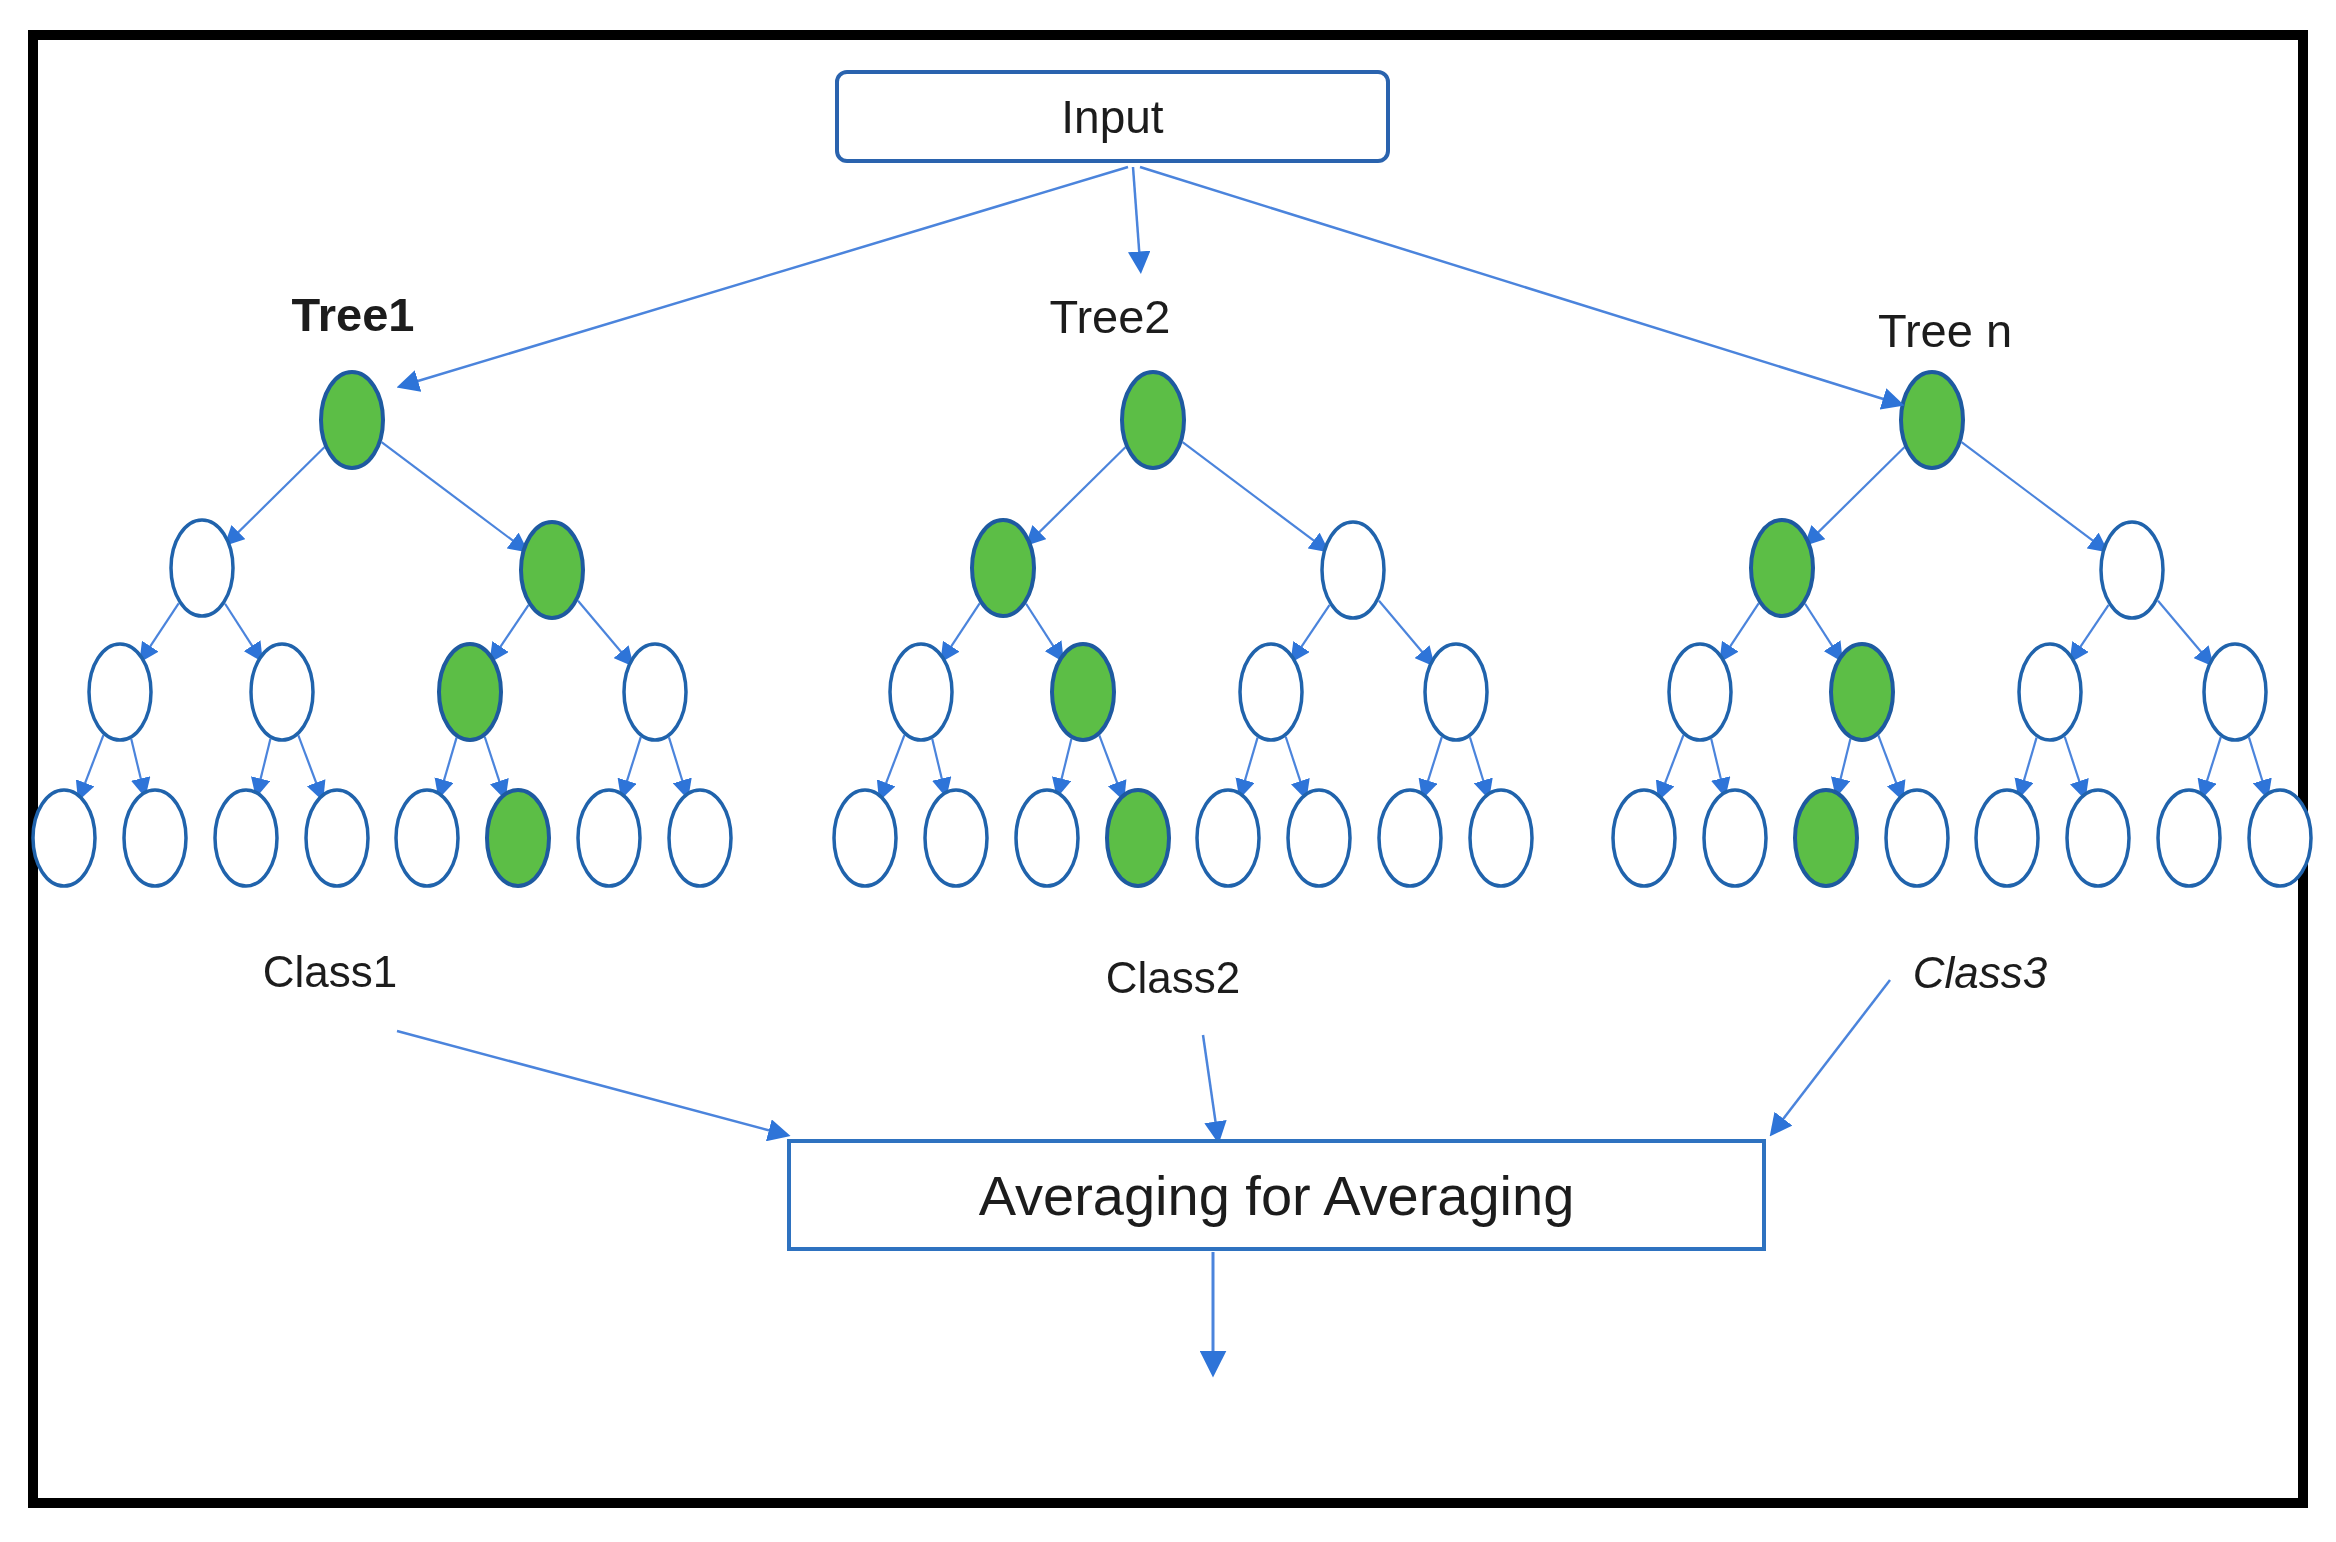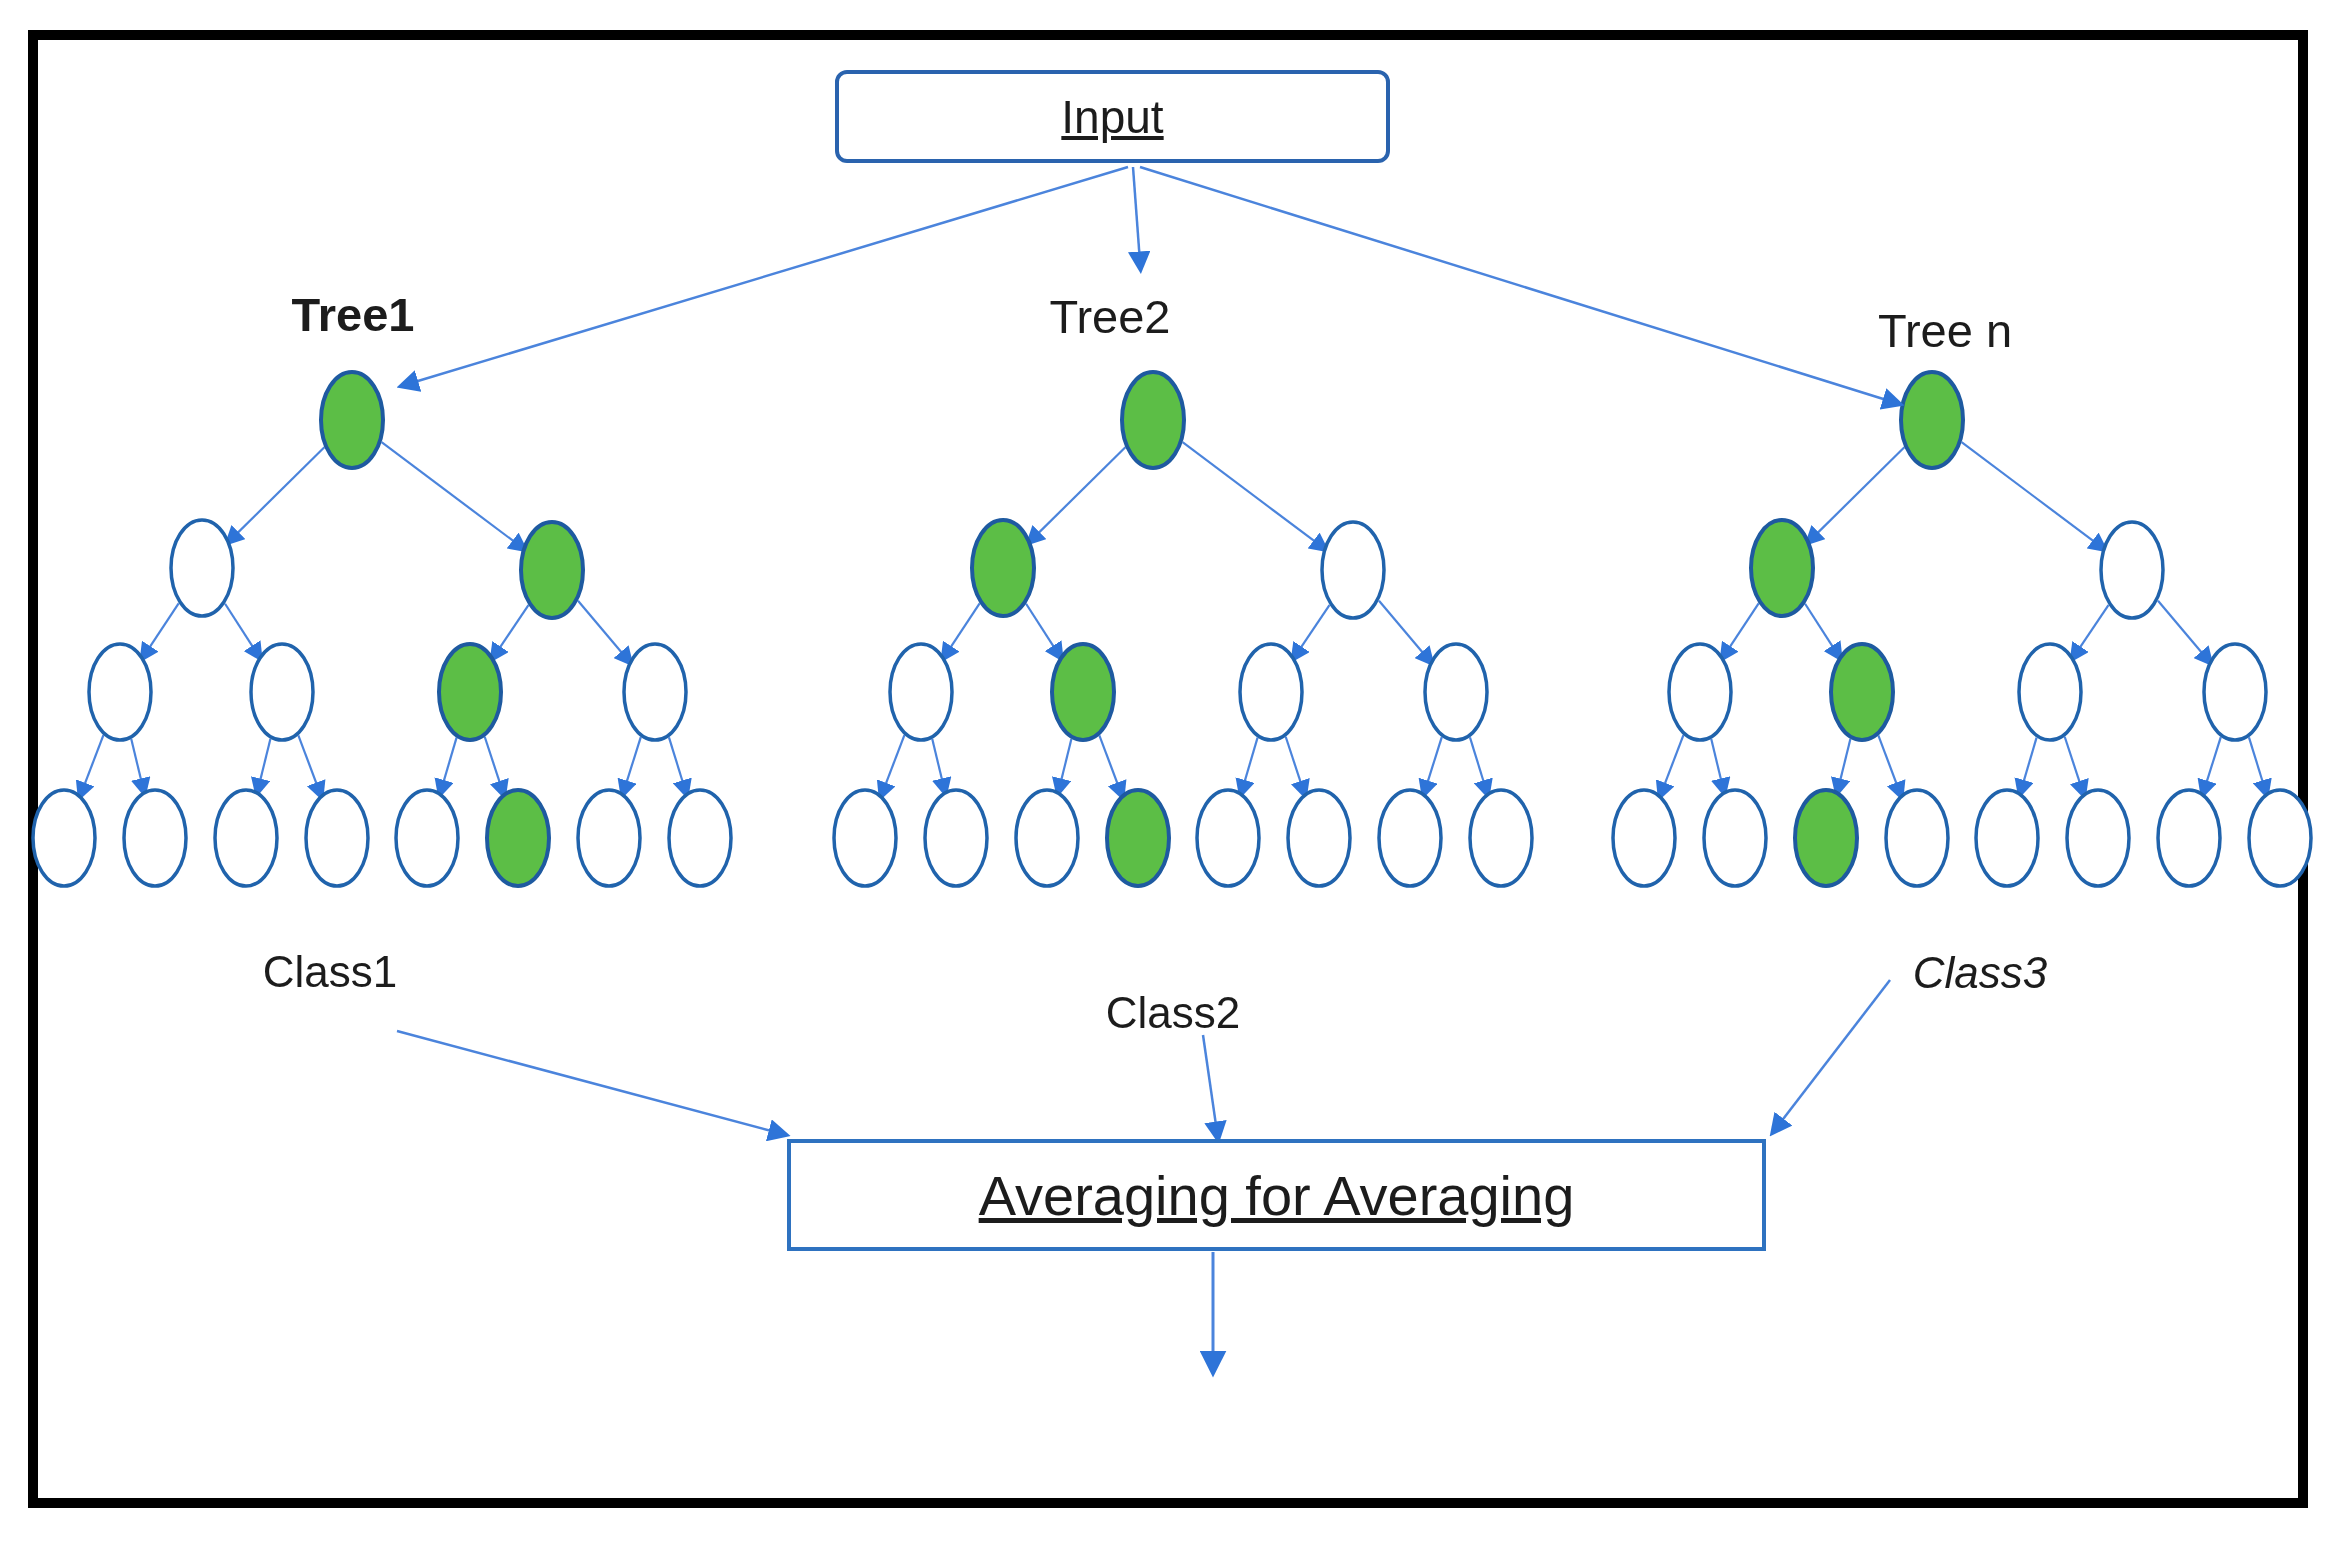--- a/index.html
+++ b/index.html
@@ -7,21 +7,21 @@
     position:relative;width:2336px;height:1542px;background:#ffffff;overflow:hidden;
     font-family:"Liberation Sans", sans-serif;color:#1c1c1c;
   }
   .frame{
     position:absolute;left:28px;top:30px;width:2280px;height:1478px;
     border:10px solid #000;box-sizing:border-box;
   }
   svg.canvas{position:absolute;left:0;top:0;width:2336px;height:1542px;}
   .box{
     position:absolute;display:flex;align-items:center;justify-content:center;
-    box-sizing:border-box;background:#ffffff;text-decoration:underline;
+    box-sizing:border-box;background:#ffffff;
   }
   .input-box{
     left:835px;top:70px;width:555px;height:93px;
     border:4px solid #2a63ae;border-radius:12px;font-size:46px;
   }
   .avg-box{
     left:787px;top:1139px;width:979px;height:112px;
     border:4px solid #2e72c0;font-size:56px;
   }
   .final-box{
@@ -33,21 +33,21 @@
     font-size:47px;white-space:nowrap;
   }
   .tt1{left:353px;top:314px;font-weight:bold;}
   .tt2{left:1110px;top:316px;}
   .tt3{left:1945px;top:330px;}
   .class-label{
     position:absolute;transform:translate(-50%,-50%);
     font-size:44px;white-space:nowrap;
   }
   .cl1{left:330px;top:972px;}
-  .cl2{left:1173px;top:978px;margin-top:35px;}
+  .cl2{left:1173px;top:978px;}
   .cl3{left:1980px;top:973px;font-style:italic;}
 </style>
 </head>
 <body>
 
 <div class="stage">
 
   <div class="frame"></div>
 
   <svg id="dsvg" class="canvas" viewBox="0 0 2336 1542" xmlns="http://www.w3.org/2000/svg">

